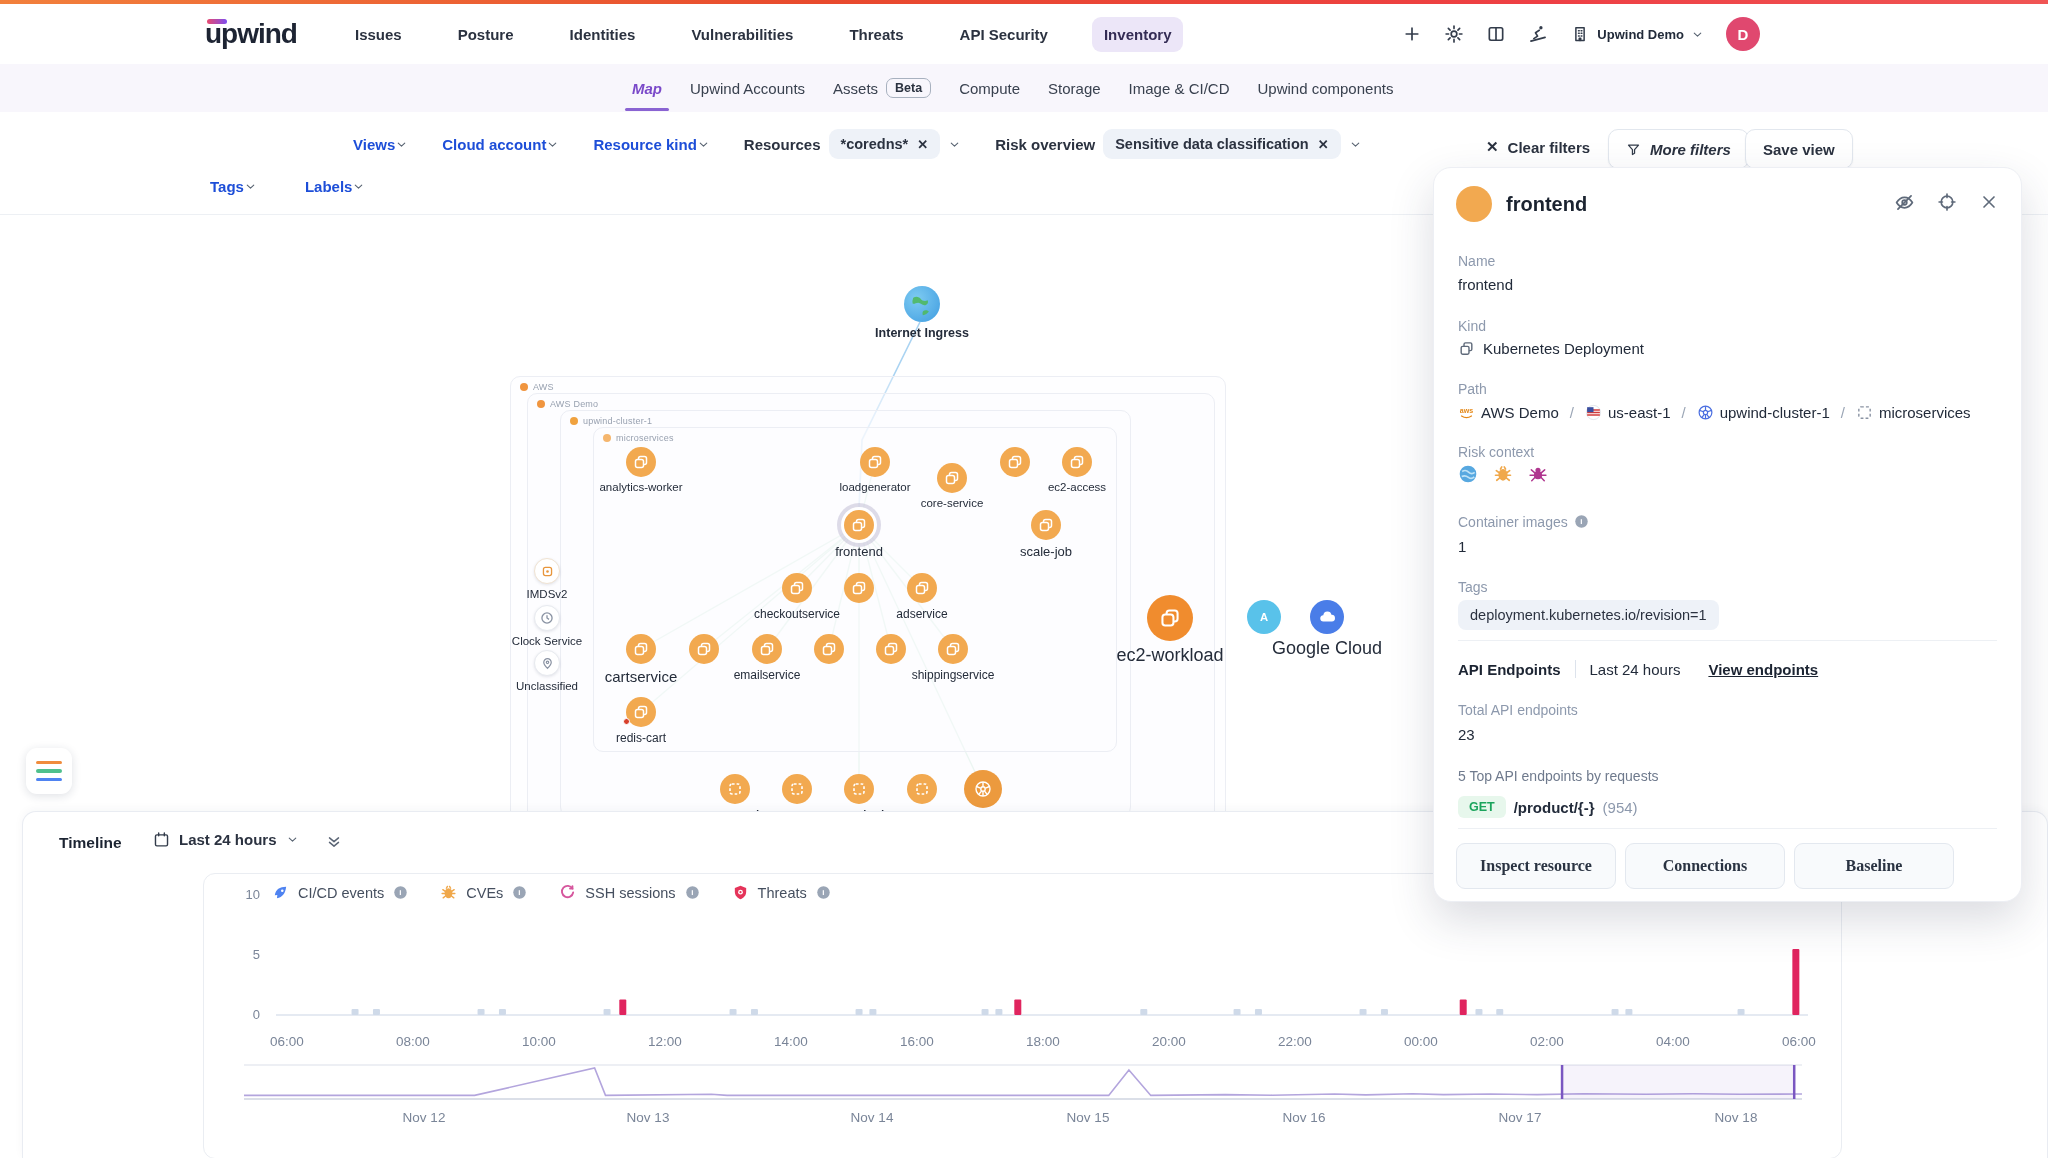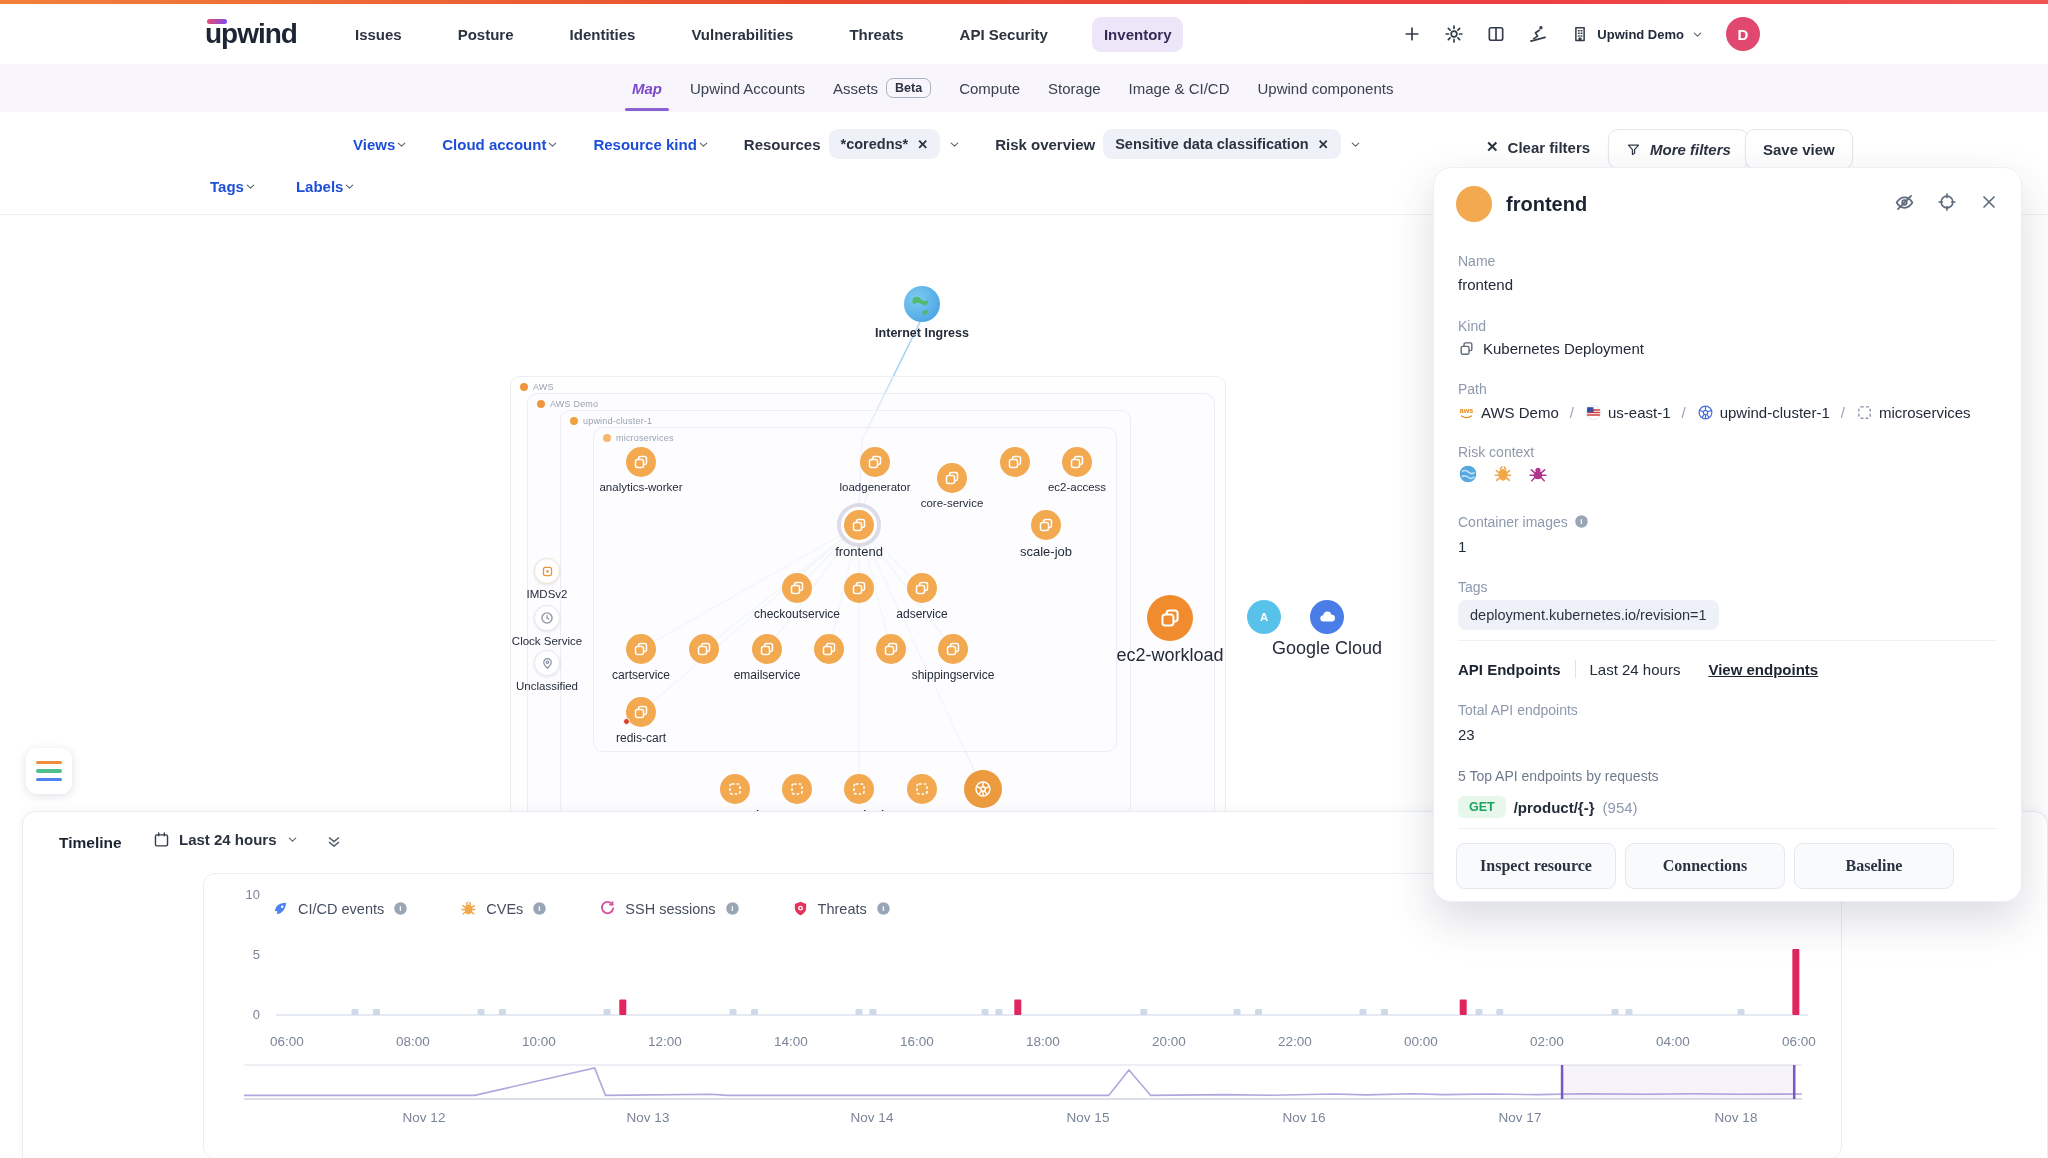--- a/index.html
+++ b/index.html
@@ -64,21 +64,21 @@
     box-shadow:0 2px 10px rgba(30,40,70,.14); display:flex; flex-direction:column; gap:5px; align-items:center; justify-content:center; cursor:pointer; z-index:5; }
   .fab span { display:block; width:26px; height:3.5px; border-radius:2px; }
 
   
   .tl { position:absolute; left:22px; top:811px; width:2026px; height:347px; background:#fff;
     border:1px solid #e9ecf2; border-bottom:none; border-radius:14px 14px 0 0; box-shadow:0 -2px 10px rgba(30,40,70,.04); z-index:4; }
   .tl-title { position:absolute; left:36px; top:22px; font-size:15.5px; font-weight:700; color:#1c2432; }
   .tl-range { position:absolute; left:130px; top:19px; display:flex; align-items:center; gap:9px; font-size:15px; font-weight:600; color:#2b3240; cursor:pointer; }
   .tl-collapse { position:absolute; left:302px; top:21px; color:#5b6575; cursor:pointer; }
   .chart-card { position:absolute; left:180px; top:61px; width:1639px; height:286px; border:1px solid #eaedf2; border-radius:12px; background:#fff; }
-  .legend { position:absolute; left:68px; top:26px; display:flex; gap:52px; align-items:center; z-index:2; }
+  .legend { position:absolute; left:68px; top:10px; display:flex; gap:32px; align-items:center; z-index:2; }
   .litem { display:flex; gap:9px; align-items:center; font-size:14.5px; color:#454f5f; font-weight:500; cursor:pointer; }
 
   
   .panel { position:absolute; left:1433px; top:167px; width:589px; height:735px; background:#fff; border:1px solid #edeff4; border-radius:18px;
     box-shadow:0 18px 44px rgba(40,50,80,.17); z-index:6; }
   .p-head { position:absolute; left:22px; top:18px; display:flex; align-items:center; gap:14px; }
   .p-kicon { width:36px; height:36px; border-radius:50%; background:#f2a950; display:flex; align-items:center; justify-content:center; }
   .p-title { font-size:20px; font-weight:700; color:#1b2330; }
   .p-tools { position:absolute; right:22px; top:24px; display:flex; gap:22px; color:#5f6a7a; }
   .p-tools > div { cursor:pointer; }
@@ -253,21 +253,21 @@
   </div>
   <div class="frow2">
     <span class="dd" style="margin-left:0;">
         <span>Tags</span>
         <span class="chev chev-js">
           <svg width="13" height="13" viewBox="0 0 24 24" fill="none" stroke="#55606f" stroke-width="2" stroke-linecap="round" stroke-linejoin="round">
             <path d="M6 9.5l6 5.5 6-5.5"></path>
           </svg>
         </span>
       </span>
-    <span class="dd" style="margin-left:7px;align-items:center;">
+    <span class="dd" style="margin-left:16px;align-items:center;">
         <span>Labels</span>
         <span class="chev chev-js">
           <svg width="13" height="13" viewBox="0 0 24 24" fill="none" stroke="#55606f" stroke-width="2" stroke-linecap="round" stroke-linejoin="round">
             <path d="M6 9.5l6 5.5 6-5.5"></path>
           </svg>
         </span>
       </span>
   </div>
 </div>
 
@@ -397,21 +397,21 @@
       </div>
       <div class="lbl" style="font-size:12px;">adservice</div>
     </div>
     <div class="node" style="left: 641px; top: 434px;">
       <div class="c" style="width:30px;height:30px;background:#f2a950;">
         <svg width="16" height="16" viewBox="0 0 16 16" fill="none" stroke="#fff" stroke-width="1.5">
           <rect x="5.5" y="2.5" width="8" height="8" rx="2"></rect>
           <rect x="2.5" y="5.5" width="8" height="8" rx="2" fill="#f2a950"></rect>
         </svg>
       </div>
-      <div class="lbl" style="font-size:12px;">cartservice</div>
+      <div class="lbl" style="font-size:15px;">cartservice</div>
     </div>
     <div class="node" style="left: 704px; top: 434px;">
       <div class="c" style="width:30px;height:30px;background:#f2a950;">
         <svg width="16" height="16" viewBox="0 0 16 16" fill="none" stroke="#fff" stroke-width="1.5">
           <rect x="5.5" y="2.5" width="8" height="8" rx="2"></rect>
           <rect x="2.5" y="5.5" width="8" height="8" rx="2" fill="#f2a950"></rect>
         </svg>
       </div>
     </div>
     <div class="node" style="left: 767px; top: 434px;">

